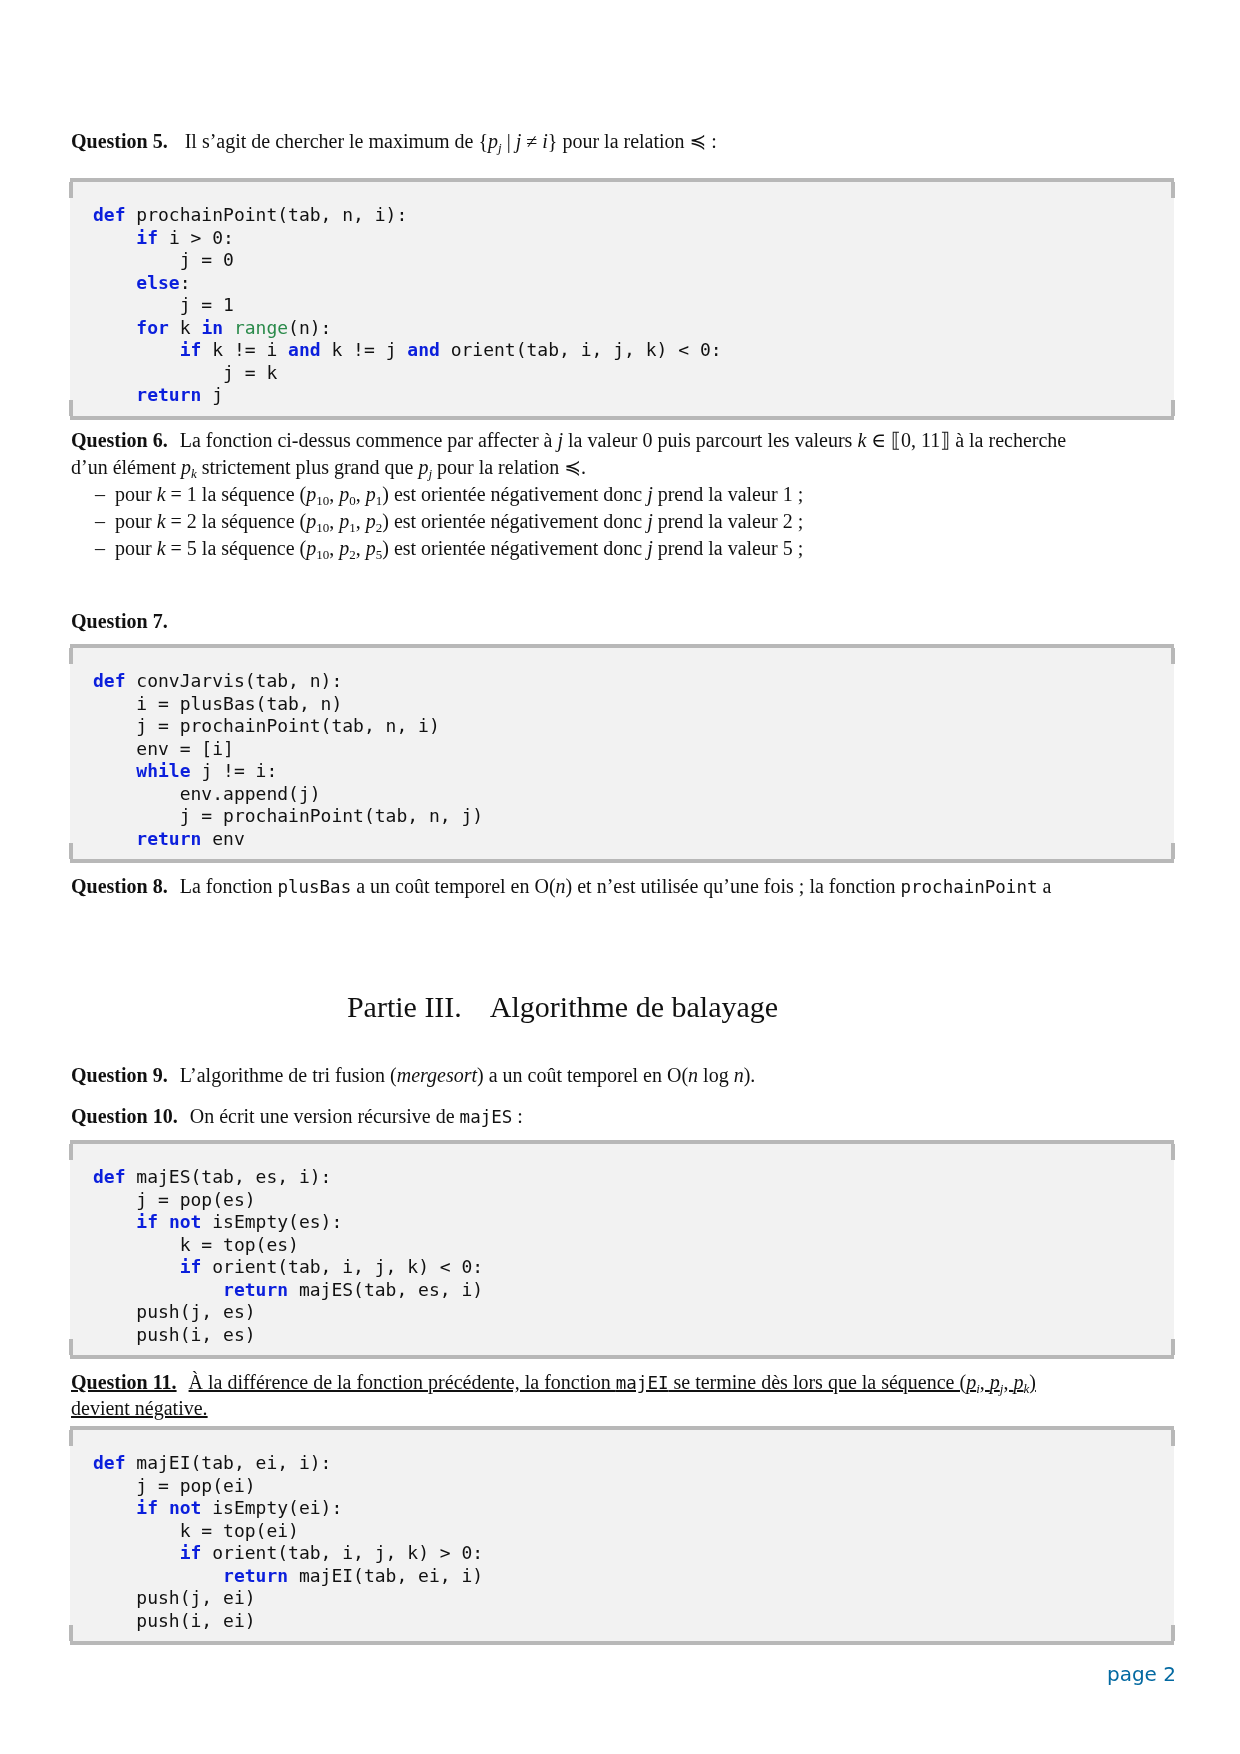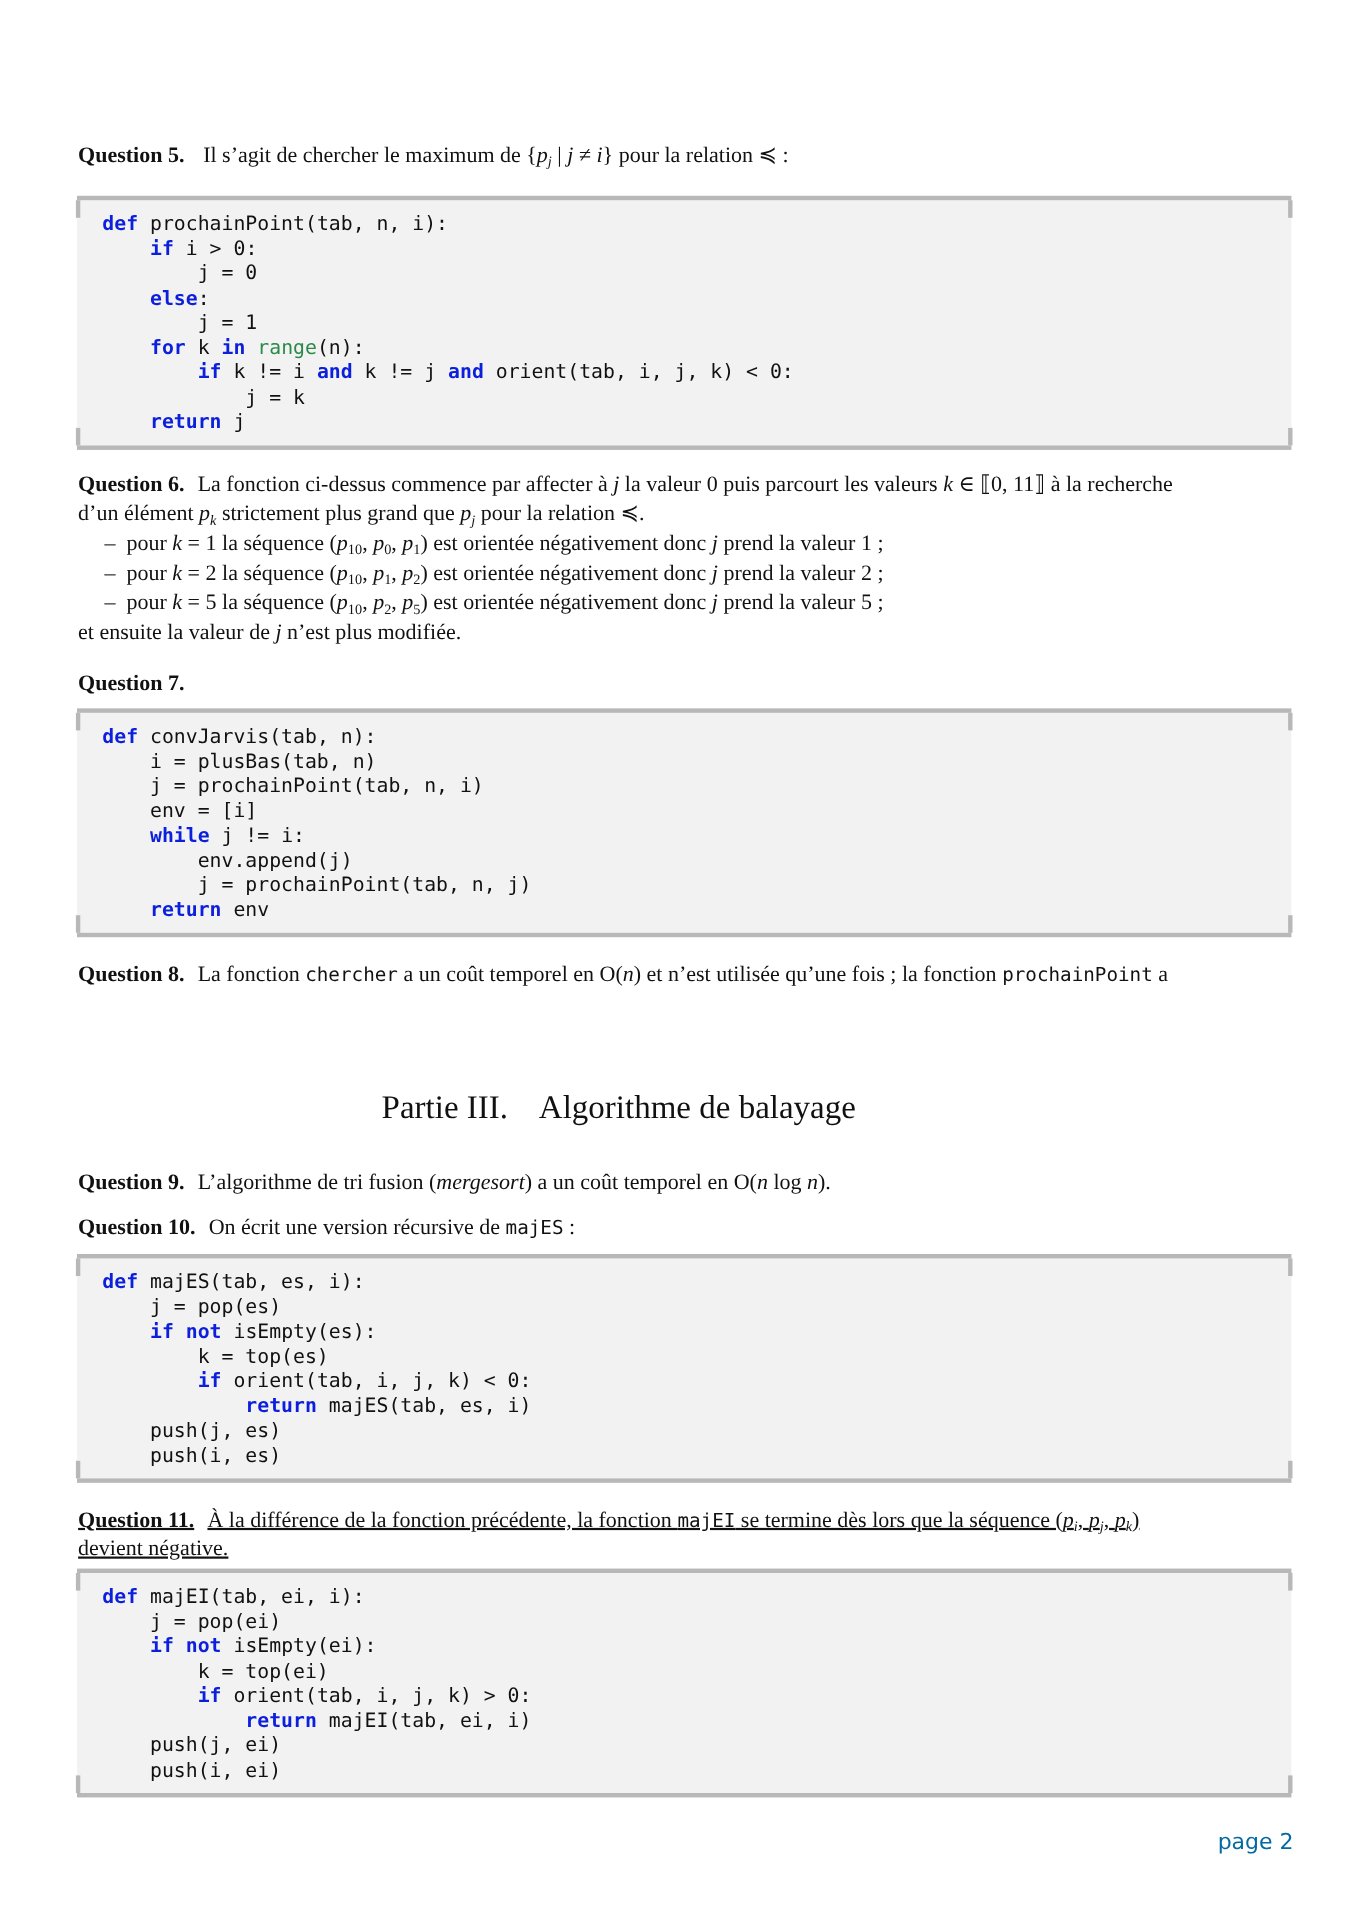--- a/index.html
+++ b/index.html
@@ -11,21 +11,21 @@
   i.m { font-style: italic; }
   sub { font-size: 13px; vertical-align: -4px; line-height: 0; }
 
   .code-box { position: absolute; left: 70px; width: 1104px; background: #f2f2f2;
               border-top: 4px solid #b8b8b8; border-bottom: 4px solid #b8b8b8; box-sizing: border-box; }
   .code-box .tick { position: absolute; width: 4px; height: 16px; background: #b8b8b8; }
   .code-box .tl { left: -1px; top: 0; }
   .code-box .tr { right: -1px; top: 0; }
   .code-box .bl { left: -1px; bottom: 0; }
   .code-box .br { right: -1px; bottom: 0; }
-  .code-box pre { margin: 0; padding: 11px 0 9px 23px;
+  .code-box pre { margin: 0; padding: 22px 0 9px 23px;
                   font-family: "DejaVu Sans Mono", "Liberation Mono", monospace;
                   font-size: 18px; line-height: 22.5px; color: #111; white-space: pre; }
   .kw { color: #0b1fdc; font-weight: bold; }
   .bi { color: #2a8a4a; }
 
   .list-line { display: block; margin-left: 24px; }
   .dash { display: inline-block; width: 20px; }
 
   .part-title { position: absolute; left: 0; width: 1125px; top: 990px; text-align: center;
                 font-size: 30px; font-family: "Liberation Serif", "DejaVu Serif", serif; }
@@ -63,23 +63,20 @@
     <span class="q-label">Question 6.</span><span>La fonction ci-dessus commence par affecter à </span><i class="m">j</i><span> la valeur 0 puis parcourt les valeurs </span><i class="m">k</i><span> ∈ ⟦0, 11⟧ à la recherche</span>
   </div>
   <div>
     <span>d’un élément </span><i class="m">p</i><sub><i class="m">k</i></sub><span> strictement plus grand que </span><i class="m">p</i><sub><i class="m">j</i></sub><span> pour la relation ≼.</span>
   </div>
   <div id="q6-items">
       <div class="list-line"><span class="dash">–</span><span>pour </span><i class="m">k</i><span> = 1</span><span> la séquence (</span><i class="m">p</i><sub>10</sub><span>, </span><i class="m">p</i><sub>0</sub><span>, </span><i class="m">p</i><sub>1</sub><span>) est orientée négativement donc </span><i class="m">j</i><span> prend la valeur 1 ;</span></div>
       <div class="list-line"><span class="dash">–</span><span>pour </span><i class="m">k</i><span> = 2</span><span> la séquence (</span><i class="m">p</i><sub>10</sub><span>, </span><i class="m">p</i><sub>1</sub><span>, </span><i class="m">p</i><sub>2</sub><span>) est orientée négativement donc </span><i class="m">j</i><span> prend la valeur 2 ;</span></div>
       <div class="list-line"><span class="dash">–</span><span>pour </span><i class="m">k</i><span> = 5</span><span> la séquence (</span><i class="m">p</i><sub>10</sub><span>, </span><i class="m">p</i><sub>2</sub><span>, </span><i class="m">p</i><sub>5</sub><span>) est orientée négativement donc </span><i class="m">j</i><span> prend la valeur 5 ;</span></div>
     </div>
-  <div>
-    <span>et ensuite la valeur de </span><i class="m">j</i><span> n’est plus modifiée.</span>
-  </div>
 </div>
 
 <div class="block" style="top:608px;">
   <span class="q-label">Question 7.</span>
 </div>
 
 <div class="code-box" style="top:644px;">
   <span class="tick tl"></span>
   <span class="tick tr"></span>
   <span class="tick bl"></span>
@@ -89,21 +86,21 @@
 <span><span>    j = prochainPoint(tab, n, i)</span></span>
 <span><span>    env = [i]</span></span>
 <span><span>    </span><span class="kw">while</span><span> j != i:</span></span>
 <span><span>        env.append(j)</span></span>
 <span><span>        j = prochainPoint(tab, n, j)</span></span>
 <span><span>    </span><span class="kw">return</span><span> env</span></span></pre>
 </div>
 
 <div class="block" style="top:874px; line-height:25px;">
   <div>
-    <span class="q-label">Question 8.</span><span>La fonction </span><span class="mono">chercher</span><span> a un coût temporel en O(</span><i class="m">n</i><span>) et n’est utilisée qu’une fois ; la fonction </span><span class="mono">prochainPoint</span><span> a</span>
+    <span class="q-label">Question 8.</span><span>La fonction </span><span class="mono">plusBas</span><span> a un coût temporel en O(</span><i class="m">n</i><span>) et n’est utilisée qu’une fois ; la fonction </span><span class="mono">prochainPoint</span><span> a</span>
   </div>
 </div>
 
 <div class="part-title">
   <span>Partie III.</span><span class="gap"></span><span>Algorithme de balayage</span>
 </div>
 
 <div class="block" style="top:1062px;">
   <span class="q-label">Question 9.</span><span>L’algorithme de tri fusion (</span><i class="m">mergesort</i><span>) a un coût temporel en O(</span><i class="m">n</i><span> log </span><i class="m">n</i><span>).</span>
 </div>

